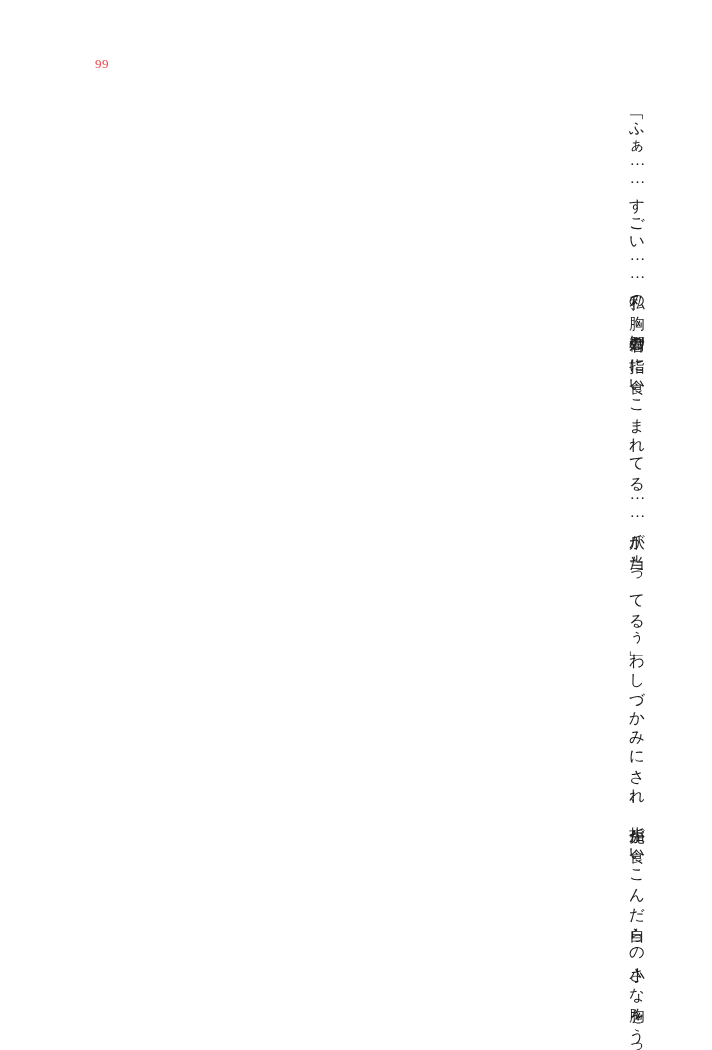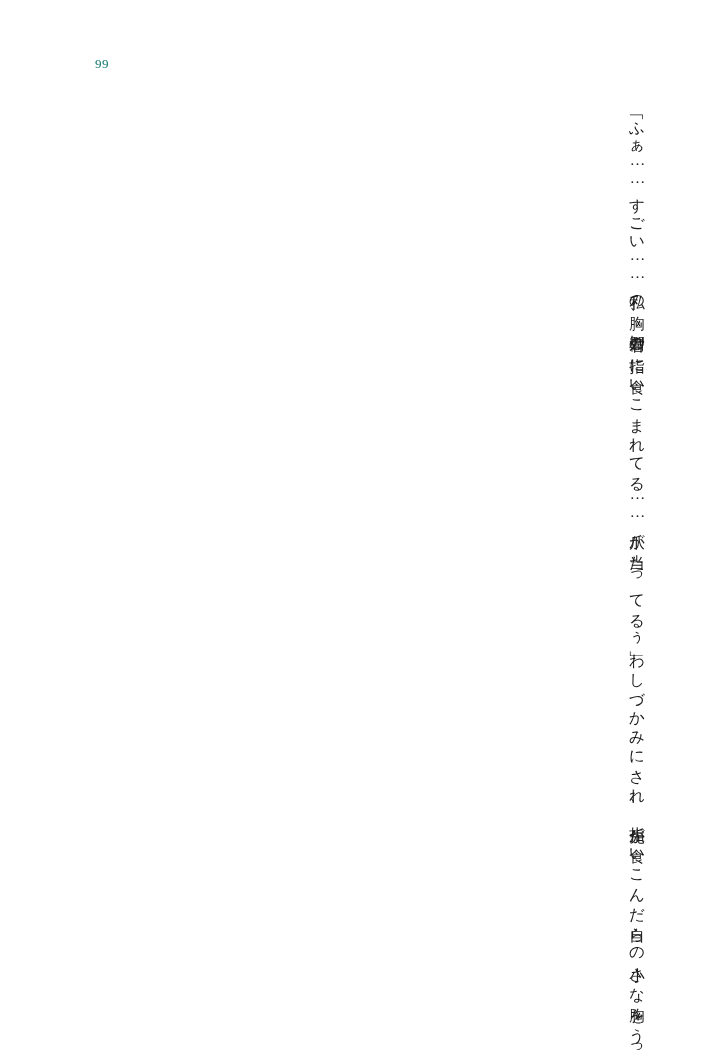--- a/index.html
+++ b/index.html
@@ -13,21 +13,21 @@
     height: 1050px;
     background: #ffffff;
     overflow: hidden;
     font-family: "Liberation Serif", "DejaVu Serif", serif;
   }
   .page-number {
     position: absolute;
     top: 56px;
     left: 95px;
     font-size: 13px;
-    color: #0f766e;
+    color: #ef4444;
     letter-spacing: 0.5px;
     font-family: "Liberation Serif", "DejaVu Serif", serif;
   }
   .text-body {
     position: absolute;
     top: 110px;
     left: 60px;
     width: 592px;
     height: 880px;
     writing-mode: vertical-rl;

